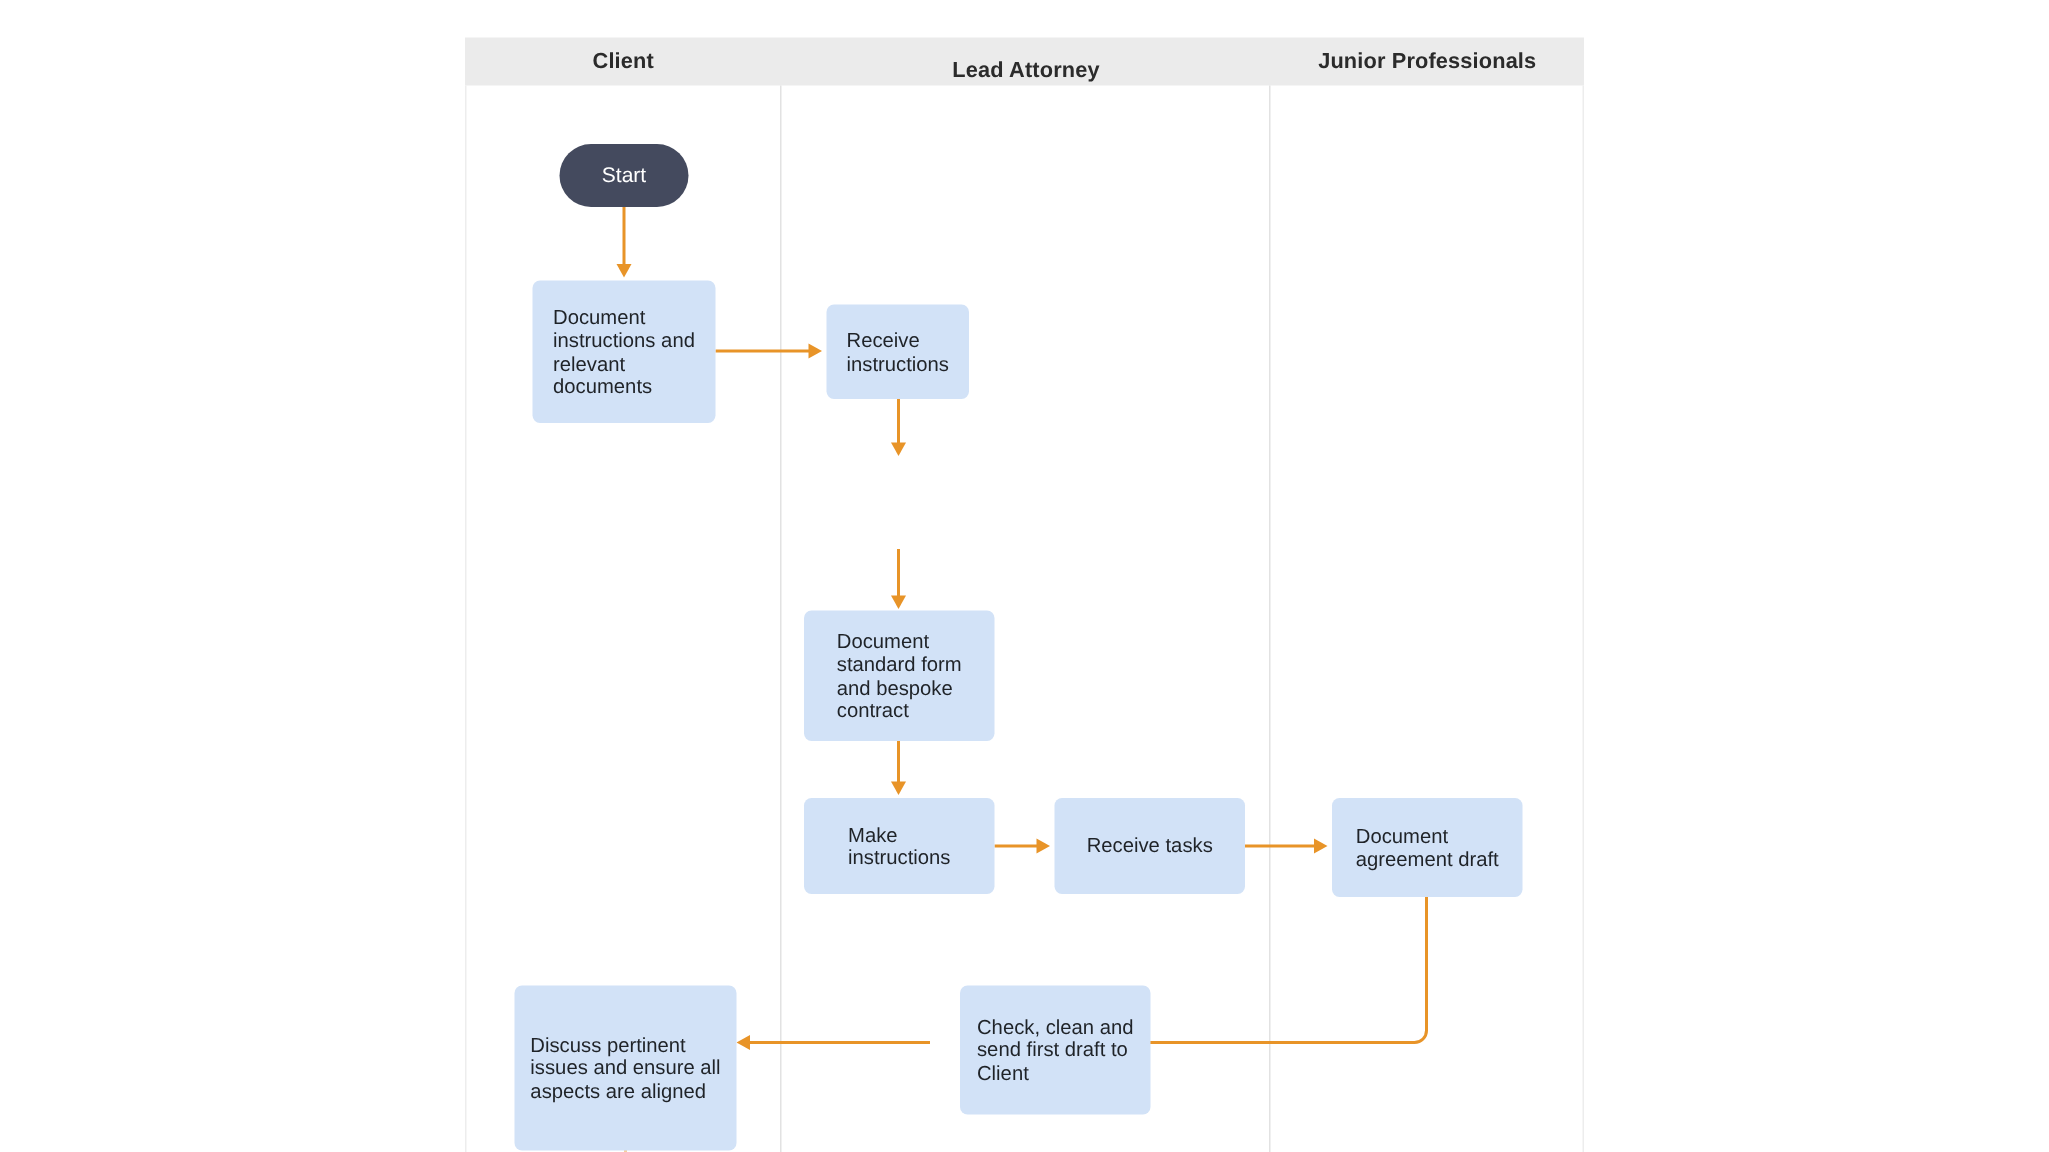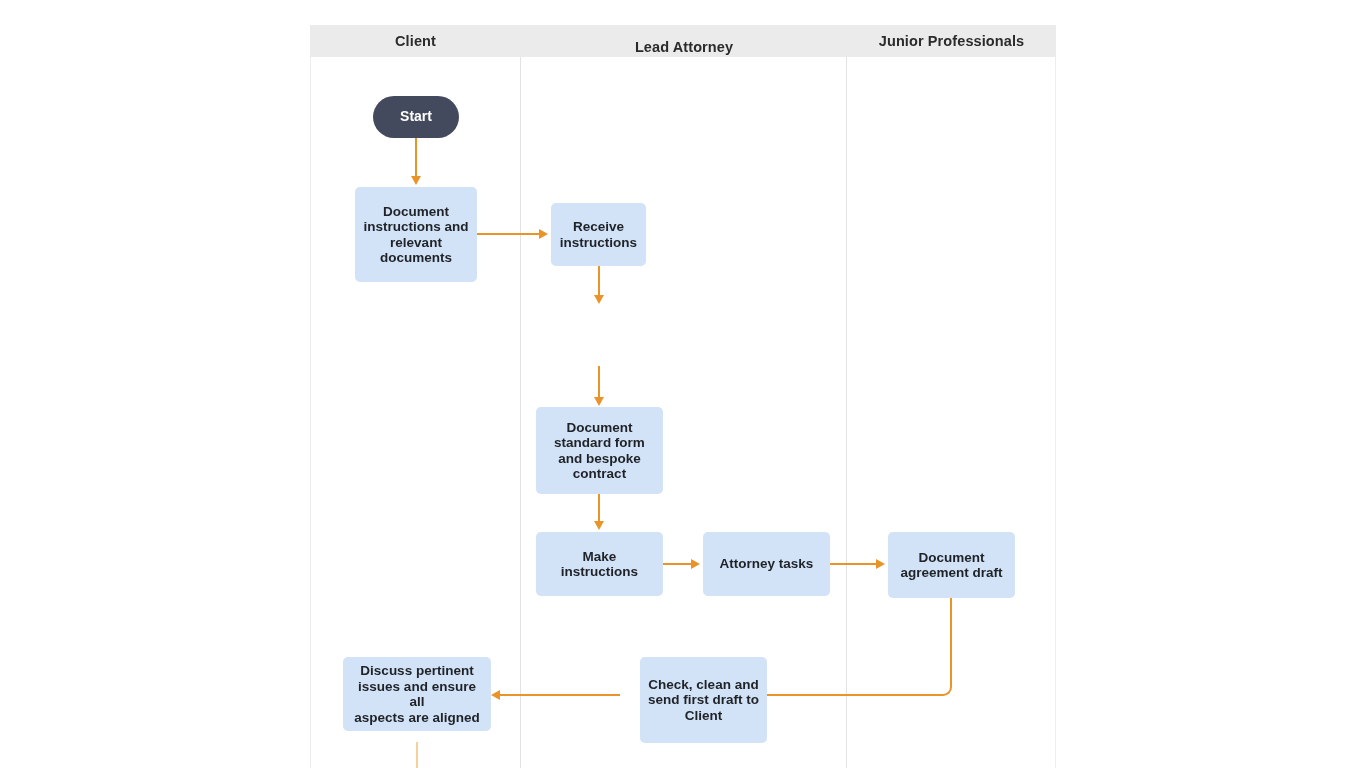--- a/index.html
+++ b/index.html
@@ -58,27 +58,26 @@
     background: #ededed;
   }
 
   
   .node {
     position: absolute;
     box-sizing: border-box;
     display: flex;
     align-items: center;
     justify-content: center;
-    text-align: center;
     border-radius: 5px;
     background: #d2e2f7;
     color: #1f2328;
     font-size: 13.5px;
     line-height: 15.5px;
-    font-weight: bold;
+    font-weight: normal;
     padding: 4px 7px;
   }
   .node.start {
     background: #444a5e;
     color: #ffffff;
     border-radius: 22px;
     font-size: 14px;
   }
   .node .label { white-space: pre-line; }
 
@@ -198,33 +197,33 @@
 and bespoke
 contract</span>
   </div>
 
   <div class="node" style="left:536px; top:532px; width:127px; height:64px;">
     <span class="label">Make
 instructions</span>
   </div>
 
   <div class="node" style="left:703px; top:532px; width:127px; height:64px;">
-    <span class="label">Attorney tasks</span>
+    <span class="label">Receive tasks</span>
   </div>
 
   <div class="node" style="left:888px; top:532px; width:127px; height:66px;">
     <span class="label">Document
 agreement draft</span>
   </div>
 
   <div class="node" style="left:640px; top:657px; width:127px; height:86px;">
     <span class="label">Check, clean and
 send first draft to
 Client</span>
   </div>
 
-  <div class="node" style="left:343px; top:657px; width:148px; height:74px;">
+  <div class="node" style="left:343px; top:657px; width:148px; height:110px;">
     <span class="label">Discuss pertinent
 issues and ensure all
 aspects are aligned</span>
   </div>
 
 </div>
 
 </body></html>

